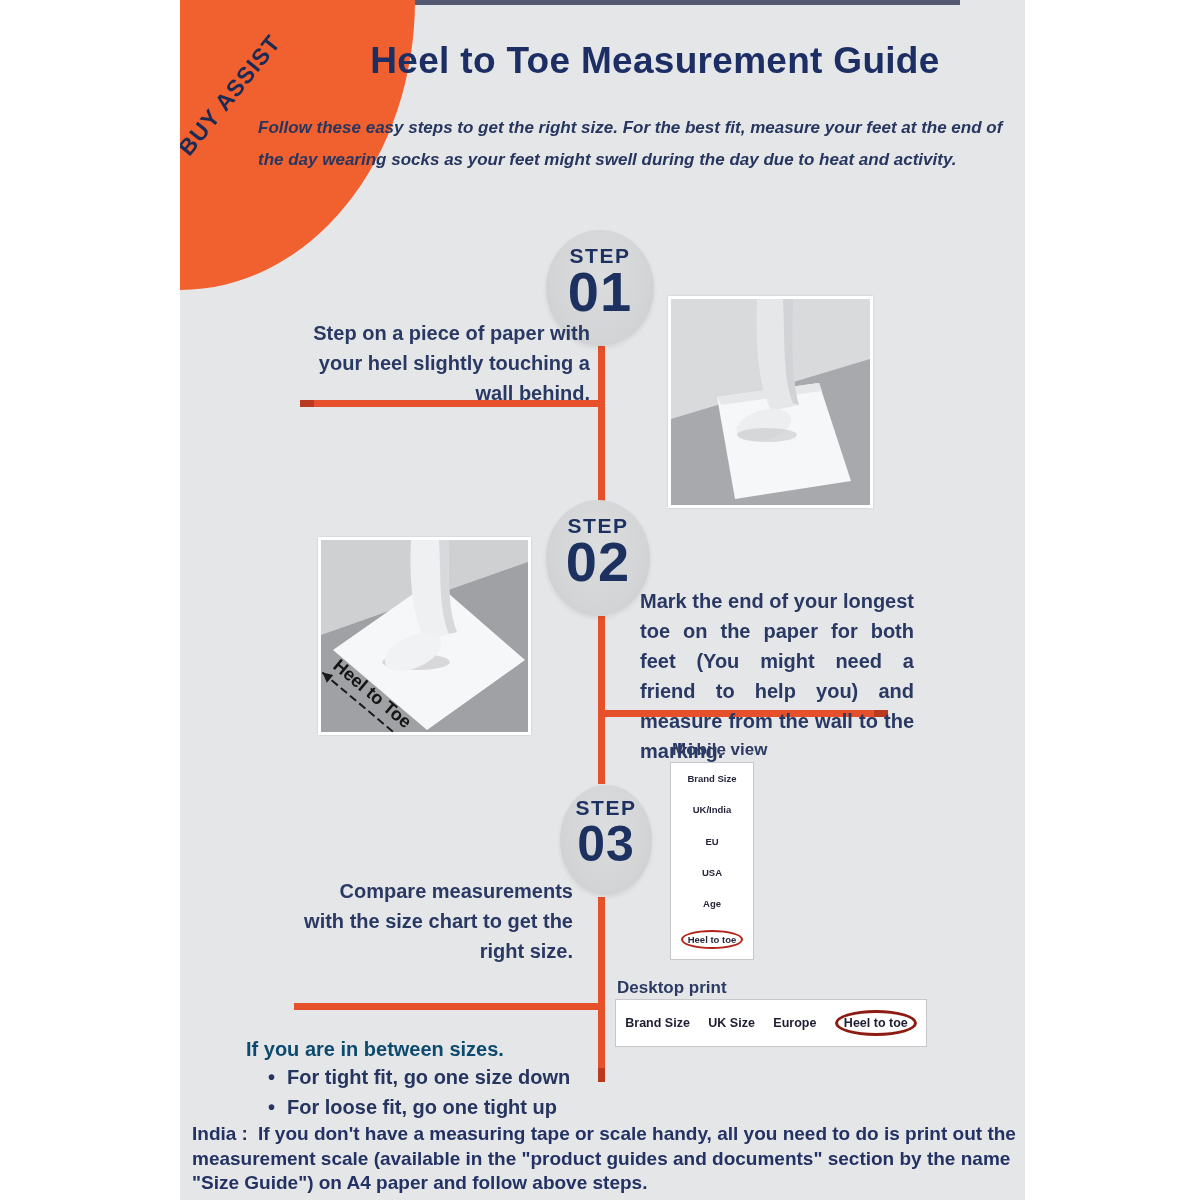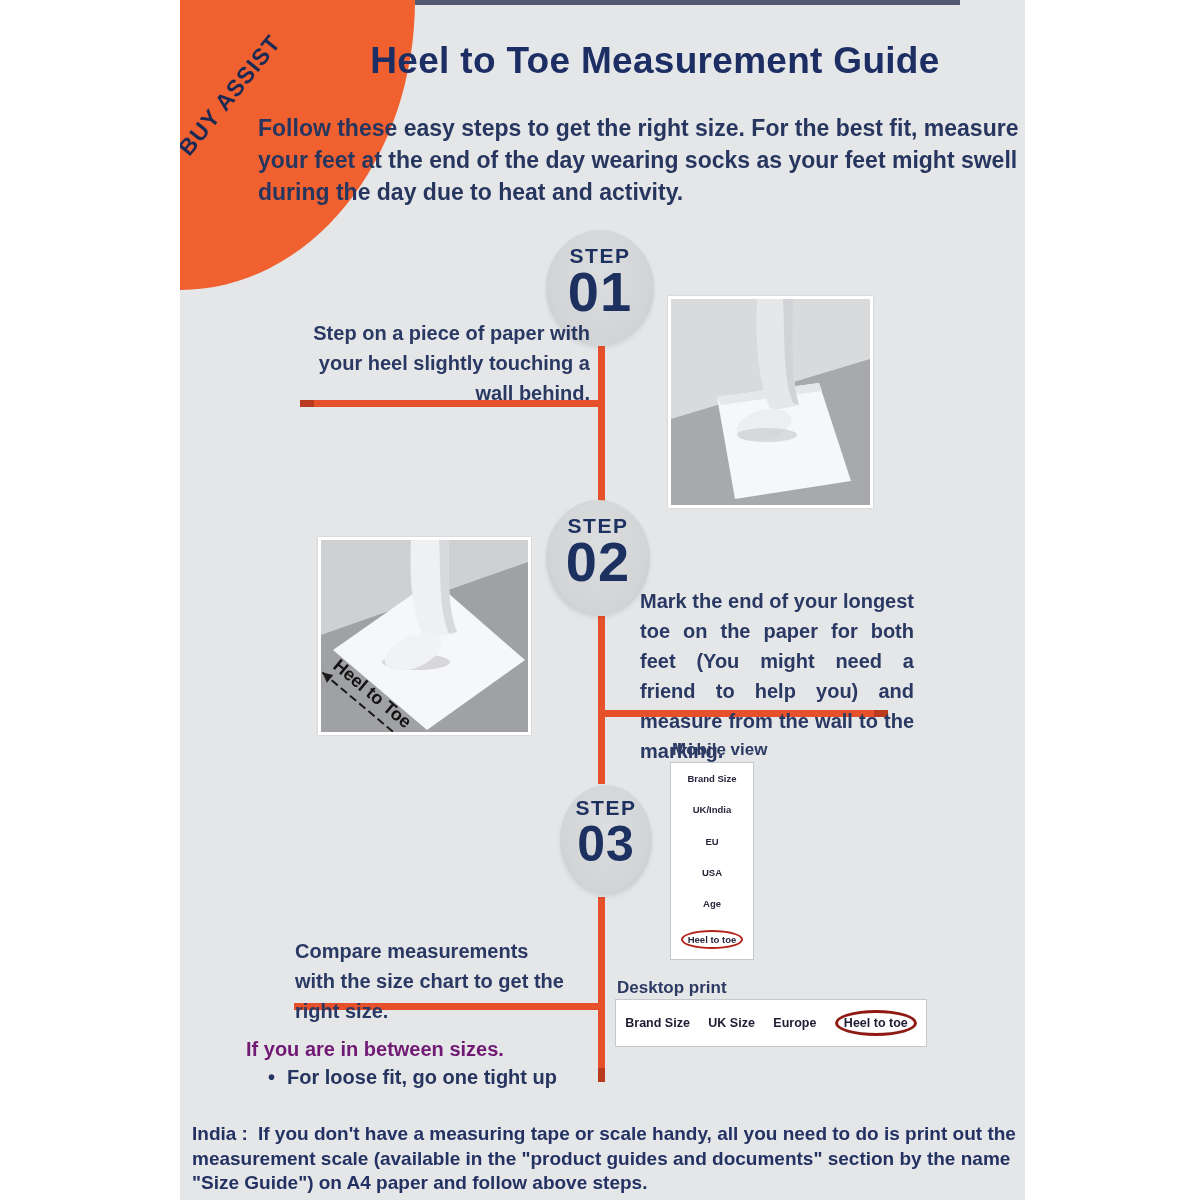--- a/index.html
+++ b/index.html
@@ -11,22 +11,22 @@
   .top-edge{position:absolute;left:235px;top:0;width:545px;height:5px;background:#3a415c;opacity:.85;}
 
   
   .corner{position:absolute;left:0;top:0;width:235px;height:290px;background:#f1602f;
           border-bottom-right-radius:235px 290px;}
   .badge{position:absolute;left:14px;top:134px;transform-origin:left bottom;transform:rotate(-51deg);
          font-size:23px;font-weight:800;letter-spacing:1px;color:#1b2a55;white-space:nowrap;}
 
   .title{position:absolute;left:155px;top:40px;width:640px;text-align:center;
          font-size:37px;font-weight:800;color:#1c2e63;letter-spacing:.3px;}
-  .intro{position:absolute;left:78px;top:112px;width:768px;font-size:23px;font-weight:600;
-         color:#27365f;line-height:32px;}
+  .intro{position:absolute;left:78px;top:112px;width:768px;font-size:17px;font-weight:600;
+         color:#27365f;line-height:32px;font-style:italic;}
 
   
   .vline{position:absolute;left:418px;width:7px;background:#e6502a;}
   .hline{position:absolute;height:7px;background:#e6502a;}
   .cap{position:absolute;background:#b93a1e;}
 
   
   .step-circle{position:absolute;border-radius:50%;text-align:center;
      background:radial-gradient(ellipse at 50% 38%, #dcddDF 0%, #d3d4d6 65%, #c8c9cc 100%);
      box-shadow:0 2px 4px rgba(0,0,0,0.08);}
@@ -46,21 +46,21 @@
       border:1px solid #c6c7ca;display:flex;flex-direction:column;justify-content:space-around;
       align-items:center;box-sizing:border-box;}
   .mrow{font-size:9.5px;font-weight:700;color:#26263c;text-align:center;line-height:11px;}
   .oval-red{border:2px solid #b3231a;border-radius:50%;padding:2px 5px;display:inline-block;}
   .desktop-bar{position:absolute;left:435px;top:999px;width:312px;height:48px;background:#fff;
       border:1px solid #c6c7ca;display:flex;justify-content:space-around;align-items:center;
       box-sizing:border-box;}
   .dcol{font-size:12.5px;font-weight:700;color:#1d1d33;white-space:nowrap;}
   .oval-maroon{border:3px solid #8e1b12;border-radius:50%;padding:3px 6px;display:inline-block;}
 
-  .between-heading{position:absolute;left:66px;top:1038px;font-size:20px;font-weight:600;color:#701a75;}
+  .between-heading{position:absolute;left:66px;top:1038px;font-size:20px;font-weight:600;color:#0c4a6e;}
   .bullets{position:absolute;left:88px;top:1062px;font-size:20px;font-weight:600;color:#26355f;line-height:30px;}
   .bullets .bullet-item::before{content:"•";margin-right:12px;}
 
   .note{position:absolute;left:12px;top:1122px;width:824px;font-size:19px;font-weight:700;
         color:#233263;line-height:24.5px;}
   .note .note-label{margin-right:10px;}
 </style>
 </head>
 <body>
 
@@ -92,21 +92,21 @@
     <div class="step-label">STEP</div>
     <div class="step-num">02</div>
   </div>
   <div class="step-circle" style="left:380px;top:785px;width:92px;height:110px;">
     <div class="step-label" style="margin-top:12px;">STEP</div>
     <div class="step-num" style="font-size:50px;">03</div>
   </div>
 
   <div class="step-text" style="left:120px;top:318px;width:290px;text-align:right;">Step on a piece of paper with your heel slightly touching a wall behind.</div>
   <div class="step-text justify" style="left:460px;top:586px;width:274px;">Mark the end of your longest toe on the paper for both feet (You might need a friend to help you) and measure from the wall to the marking.</div>
-  <div class="step-text" style="left:115px;top:936px;width:278px;">Compare measurements with the size chart to get the right size.</div>
+  <div class="step-text" style="left:115px;top:876px;width:278px;text-align:right;">Compare measurements with the size chart to get the right size.</div>
 
   <div class="photo" style="left:488px;top:296px;">
     <svg width="199" height="206" viewBox="0 0 199 206">
       <rect width="199" height="206" fill="#d9dadc"></rect>
       <polygon points="0,120 199,60 199,206 0,206" fill="#a7a9ac"></polygon>
       <polygon points="46,98 148,84 180,182 64,200" fill="#f6f7f8"></polygon>
       <polygon points="46,98 148,84 151,92 50,106" fill="#e6e7e9"></polygon>
       <path d="M86,0 C84,50 88,85 100,112 L128,106 C120,78 122,40 122,0 Z" fill="#e6e7e9"></path>
       <path d="M112,0 C114,45 112,80 122,104 L128,106 C120,78 122,40 122,0 Z" fill="#d2d3d6"></path>
       <ellipse cx="93" cy="126" rx="28" ry="15" transform="rotate(-15 93 126)" fill="#edeeef"></ellipse>
@@ -145,18 +145,19 @@
   <div class="view-label" style="left:437px;top:978px;">Desktop print</div>
   <div class="desktop-bar">
     <span class="dcol">Brand Size</span>
     <span class="dcol">UK Size</span>
     <span class="dcol">Europe</span>
     <span class="dcol"><span class="oval-maroon"><span>Heel to toe</span></span></span>
   </div>
 
   <div class="between-heading">If you are in between sizes.</div>
   <div class="bullets">
+    <div class="bullet-item">For tight fit, go one size down</div>
     <div class="bullet-item">For loose fit, go one tight up</div>
   </div>
 
   <div class="note"><span class="note-label">India :</span><span>If you don't have a measuring tape or scale handy, all you need to do is print out the measurement scale (available in the "product guides and documents" section by the name "Size Guide") on A4 paper and follow above steps.</span></div>
 
 </div>
 
 </body></html>

